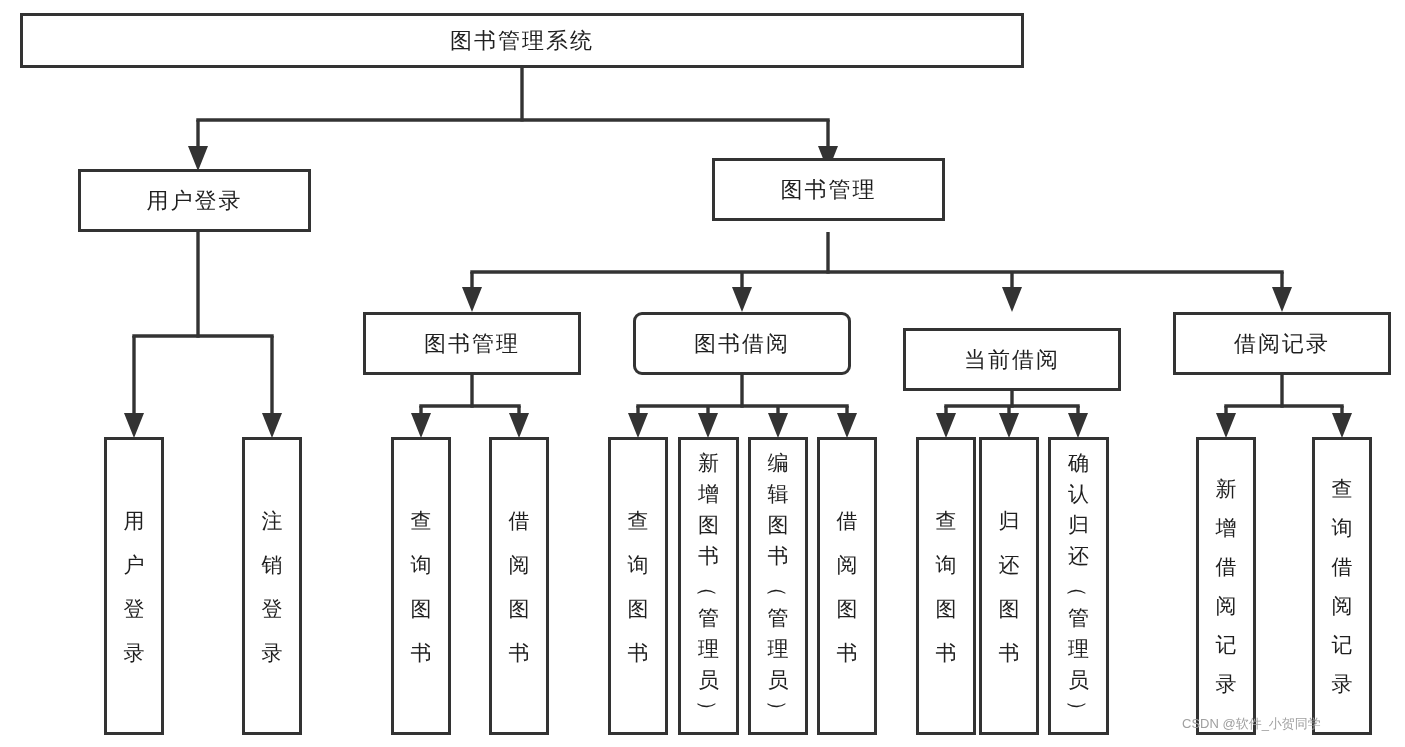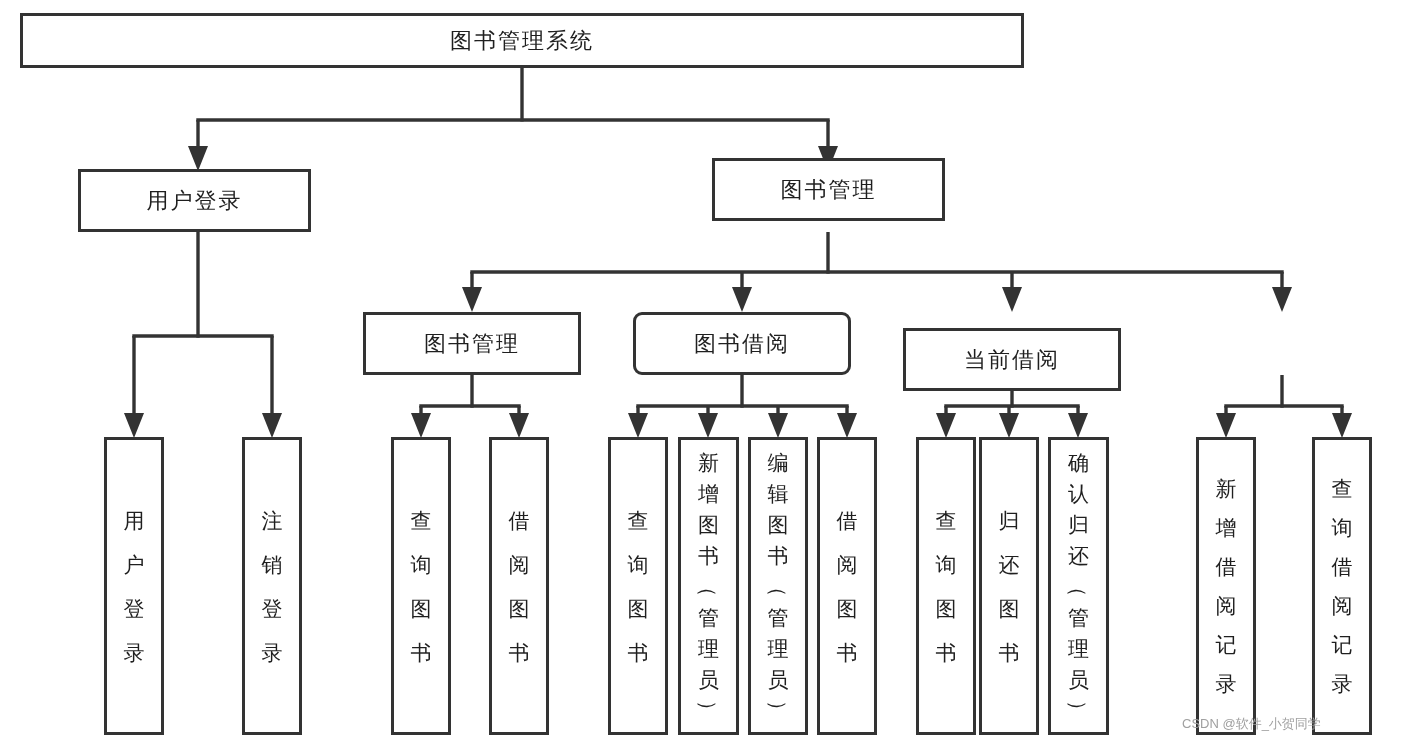--- a/index.html
+++ b/index.html
@@ -135,20 +135,23 @@
   </div>
 
   <div class="box" style="left:363px;top:312px;width:218px;height:63px;">
     <span class="hlabel">图书管理</span>
   </div>
   <div class="box" style="left:633px;top:312px;width:218px;height:63px;border-radius:9px;">
     <span class="hlabel">图书借阅</span>
   </div>
   <div class="box" style="left:903px;top:328px;width:218px;height:63px;">
     <span class="hlabel">当前借阅</span>
+  </div>
+  <div class="box" style="left:1173px;top:312px;width:218px;height:63px;">
+    <span class="hlabel">借阅记录</span>
   </div>
 
   <div class="box leaf" style="left:104px;">
     <div class="vert len-short">
         <span>用</span>
         <span>户</span>
         <span>登</span>
         <span>录</span>
       </div>
   </div>

